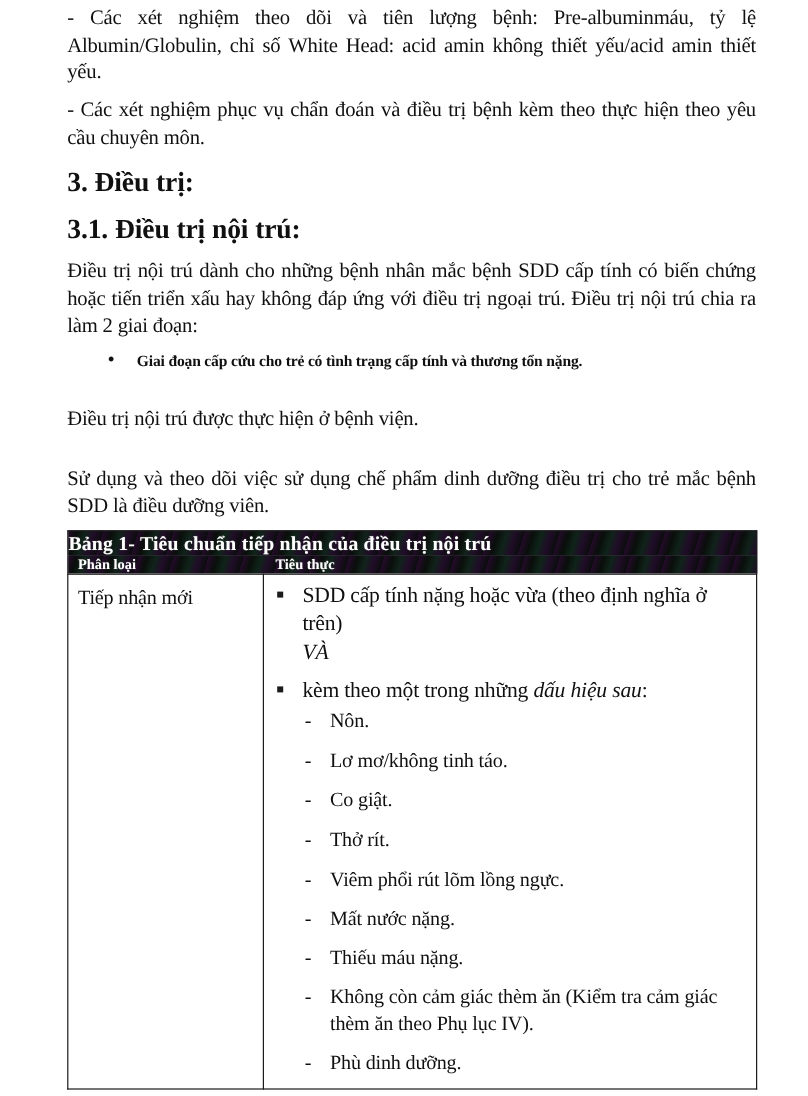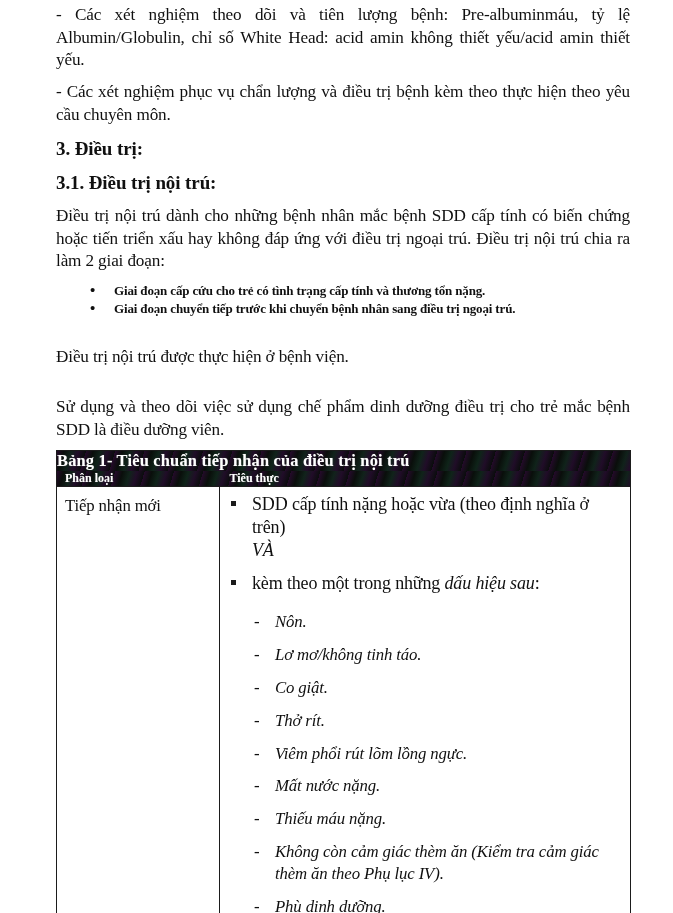--- a/index.html
+++ b/index.html
@@ -35,21 +35,21 @@
     font-size: 17.2px;
     line-height: 1.32;
     text-align: justify;
     text-justify: inter-word;
     letter-spacing: -0.15px;
   }
   p.tight { margin-bottom: 8px; margin-top: 28px; }
 
   h3.heading {
     margin: 10px 0 9px 0;
-    font-size: 19px;
+    font-size: 23px;
     font-weight: bold;
     line-height: 1.3;
     letter-spacing: -0.1px;
   }
   h3.heading-underline {
     margin: 12px 0 7px 0;
     font-size: 16.6px;
     font-weight: bold;
     text-decoration: underline;
     text-underline-offset: 2px;
@@ -159,23 +159,22 @@
     top: 8px;
     width: 5px;
     height: 5px;
     background: #1b1b1b;
   }
   ul.sq-list > li.gap-top { margin-top: 2px; }
   .ital { font-style: italic; }
 
   ul.dash-list {
     list-style: none;
-    margin: 16px 0 0 0;
+    margin: 3px 0 0 0;
     padding: 0 0 0 23px;
-    font-style: italic;
   }
   ul.dash-list > li {
     position: relative;
     font-size: 16.8px;
     line-height: 1.3;
     padding-left: 22px;
     margin-bottom: 11px;
     letter-spacing: -0.15px;
   }
   ul.dash-list > li:last-child { margin-bottom: 3px; }
@@ -187,31 +186,30 @@
   }
 </style>
 </head>
 <body>
 
 <div class="page">
   <div class="content">
 
     <p class="body-par">- Các xét nghiệm theo dõi và tiên lượng bệnh: Pre-albuminmáu, tỷ lệ Albumin/Globulin, chỉ số White Head: acid amin không thiết yếu/acid amin thiết yếu.</p>
 
-    <p class="body-par">- Các xét nghiệm phục vụ chẩn lượng và điều trị bệnh kèm theo thực hiện theo yêu cầu chuyên môn.</p>
+    <p class="body-par">- Các xét nghiệm phục vụ chẩn đoán và điều trị bệnh kèm theo thực hiện theo yêu cầu chuyên môn.</p>
 
     <h3 class="heading">3. Điều trị:</h3>
 
     <h3 class="heading">3.1. Điều trị nội trú:</h3>
 
     <p class="body-par">Điều trị nội trú dành cho những bệnh nhân mắc bệnh SDD cấp tính có biến chứng hoặc tiến triển xấu hay không đáp ứng với điều trị ngoại trú. Điều trị nội trú chia ra làm 2 giai đoạn:</p>
 
     <ul class="dot-list">
       <li>Giai đoạn cấp cứu cho trẻ có tình trạng cấp tính và thương tổn nặng.</li>
-      <li>Giai đoạn chuyển tiếp trước khi chuyển bệnh nhân sang điều trị ngoại trú.</li>
     </ul>
 
     <p class="body-par tight">Điều trị nội trú được thực hiện ở bệnh viện.</p>
 
 
     <p class="body-par tight">Sử dụng và theo dõi việc sử dụng chế phẩm dinh dưỡng điều trị cho trẻ mắc bệnh SDD là điều dưỡng viên.</p>
 
 
     <table class="criteria-table">
       <colgroup>

